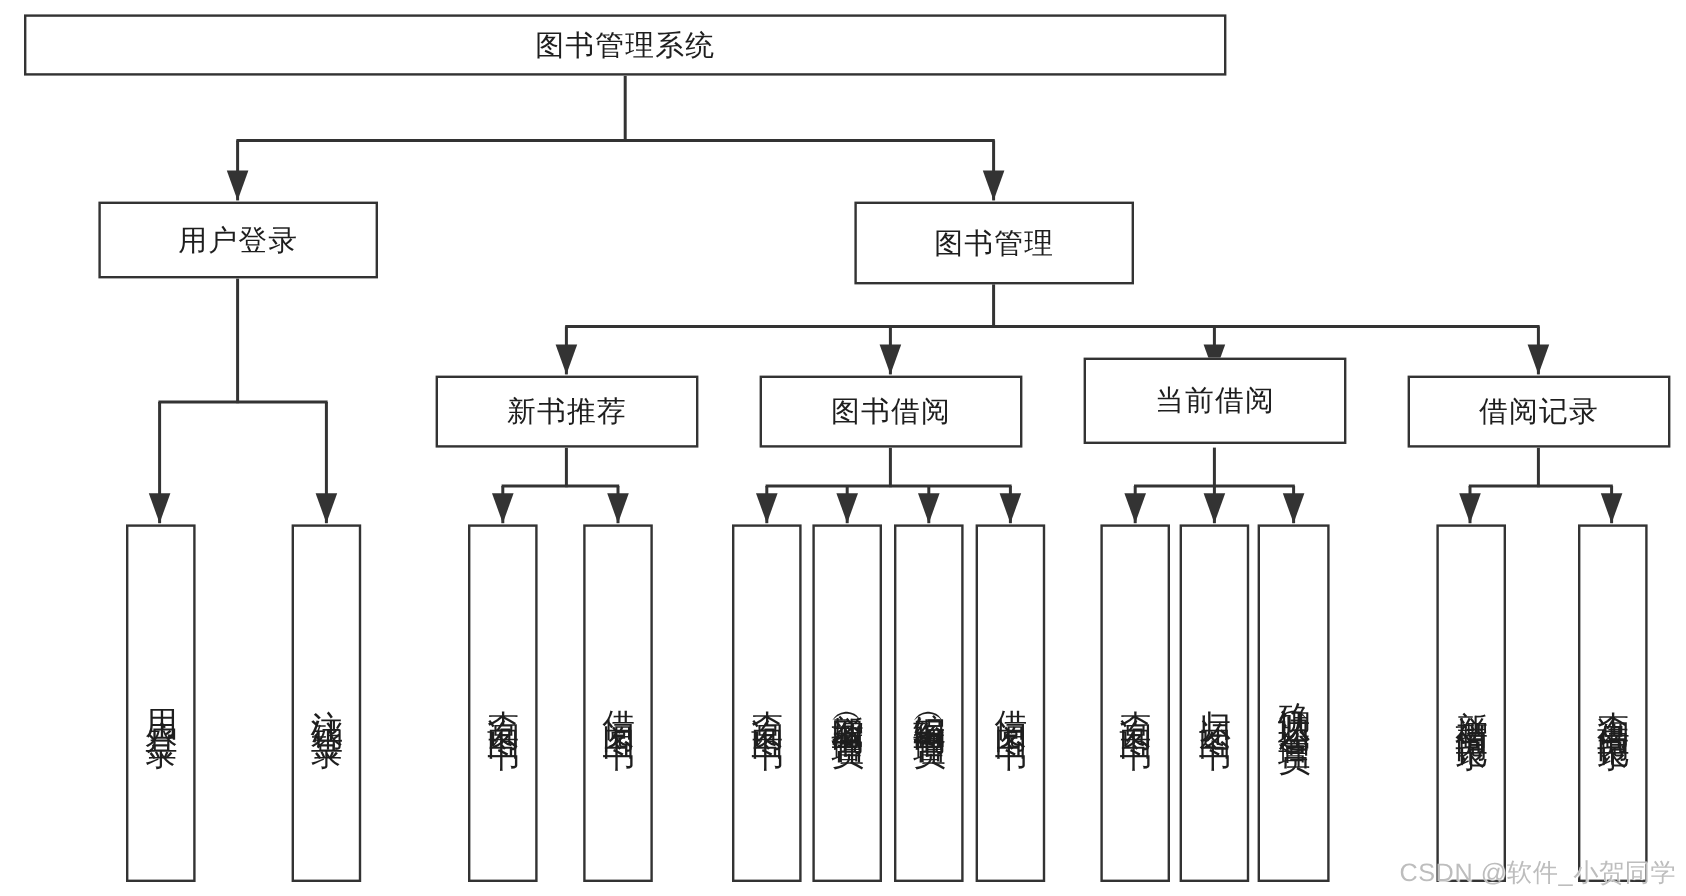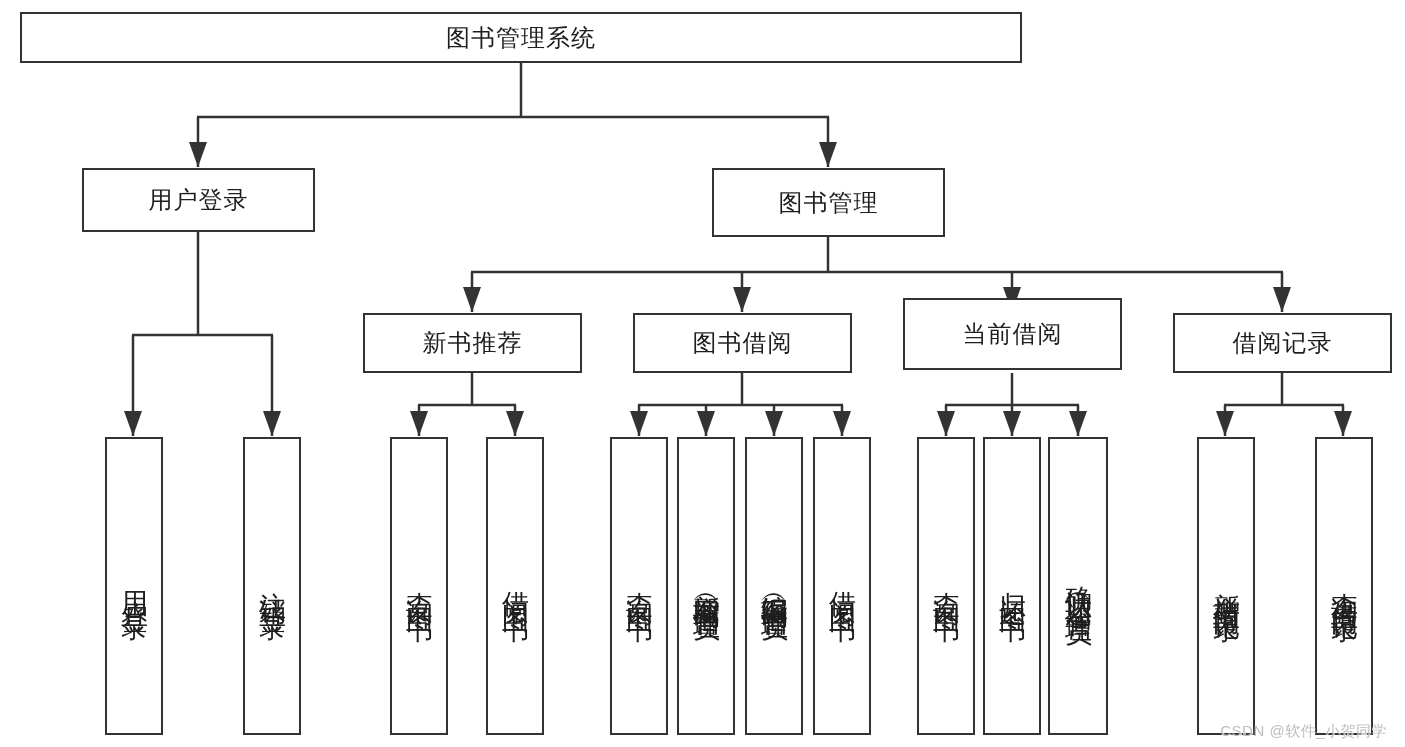--- a/index.html
+++ b/index.html
@@ -17,22 +17,22 @@
   .box.v{width:58px;top:437px;height:298px;}
   .box.v span{
     writing-mode:vertical-rl;text-orientation:mixed;
     font-size:27px;line-height:1;white-space:nowrap;
   }
   .ls4 span{letter-spacing:8px;}
   .ls6 span{letter-spacing:5px;}
   .ls8 span{letter-spacing:5px;}
   .ls9 span{letter-spacing:3px;}
   .watermark{
-    position:absolute;right:18px;bottom:6px;z-index:5;
-    font-size:15px;color:#bdbdbd;letter-spacing:0.5px;
+    position:absolute;right:8px;bottom:6px;z-index:5;
+    font-size:21px;color:#bdbdbd;letter-spacing:0.5px;
     text-shadow:1px 1px 1px #ffffff;white-space:nowrap;pointer-events:none;
   }
 </style>
 </head>
 <body>
 
 <div class="canvas">
 
   <svg class="wires" viewBox="0 0 1405 747">
     <defs>

